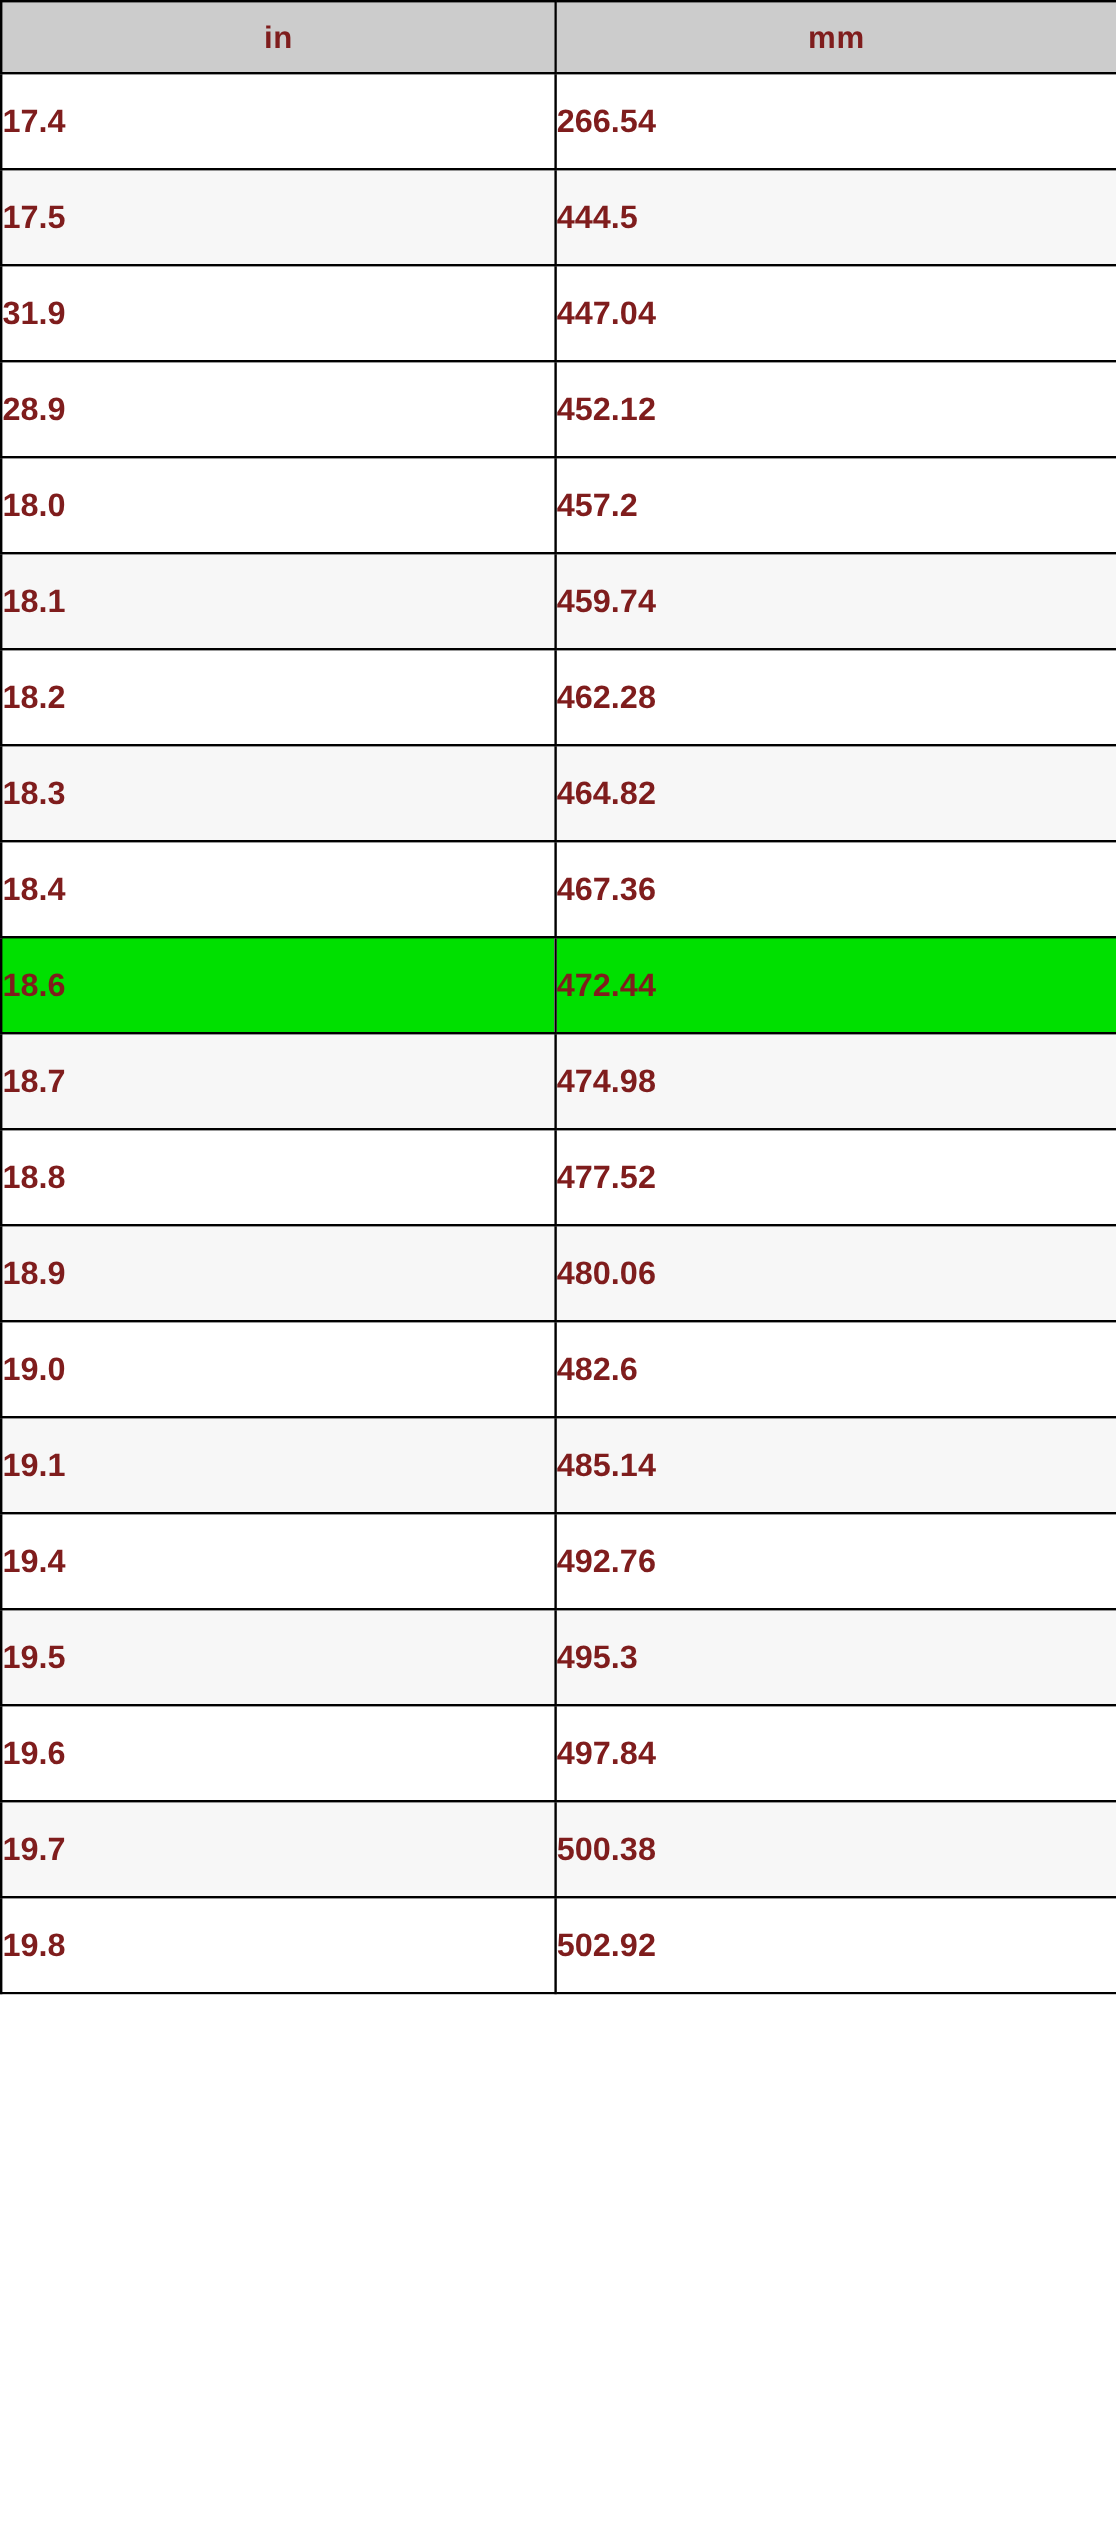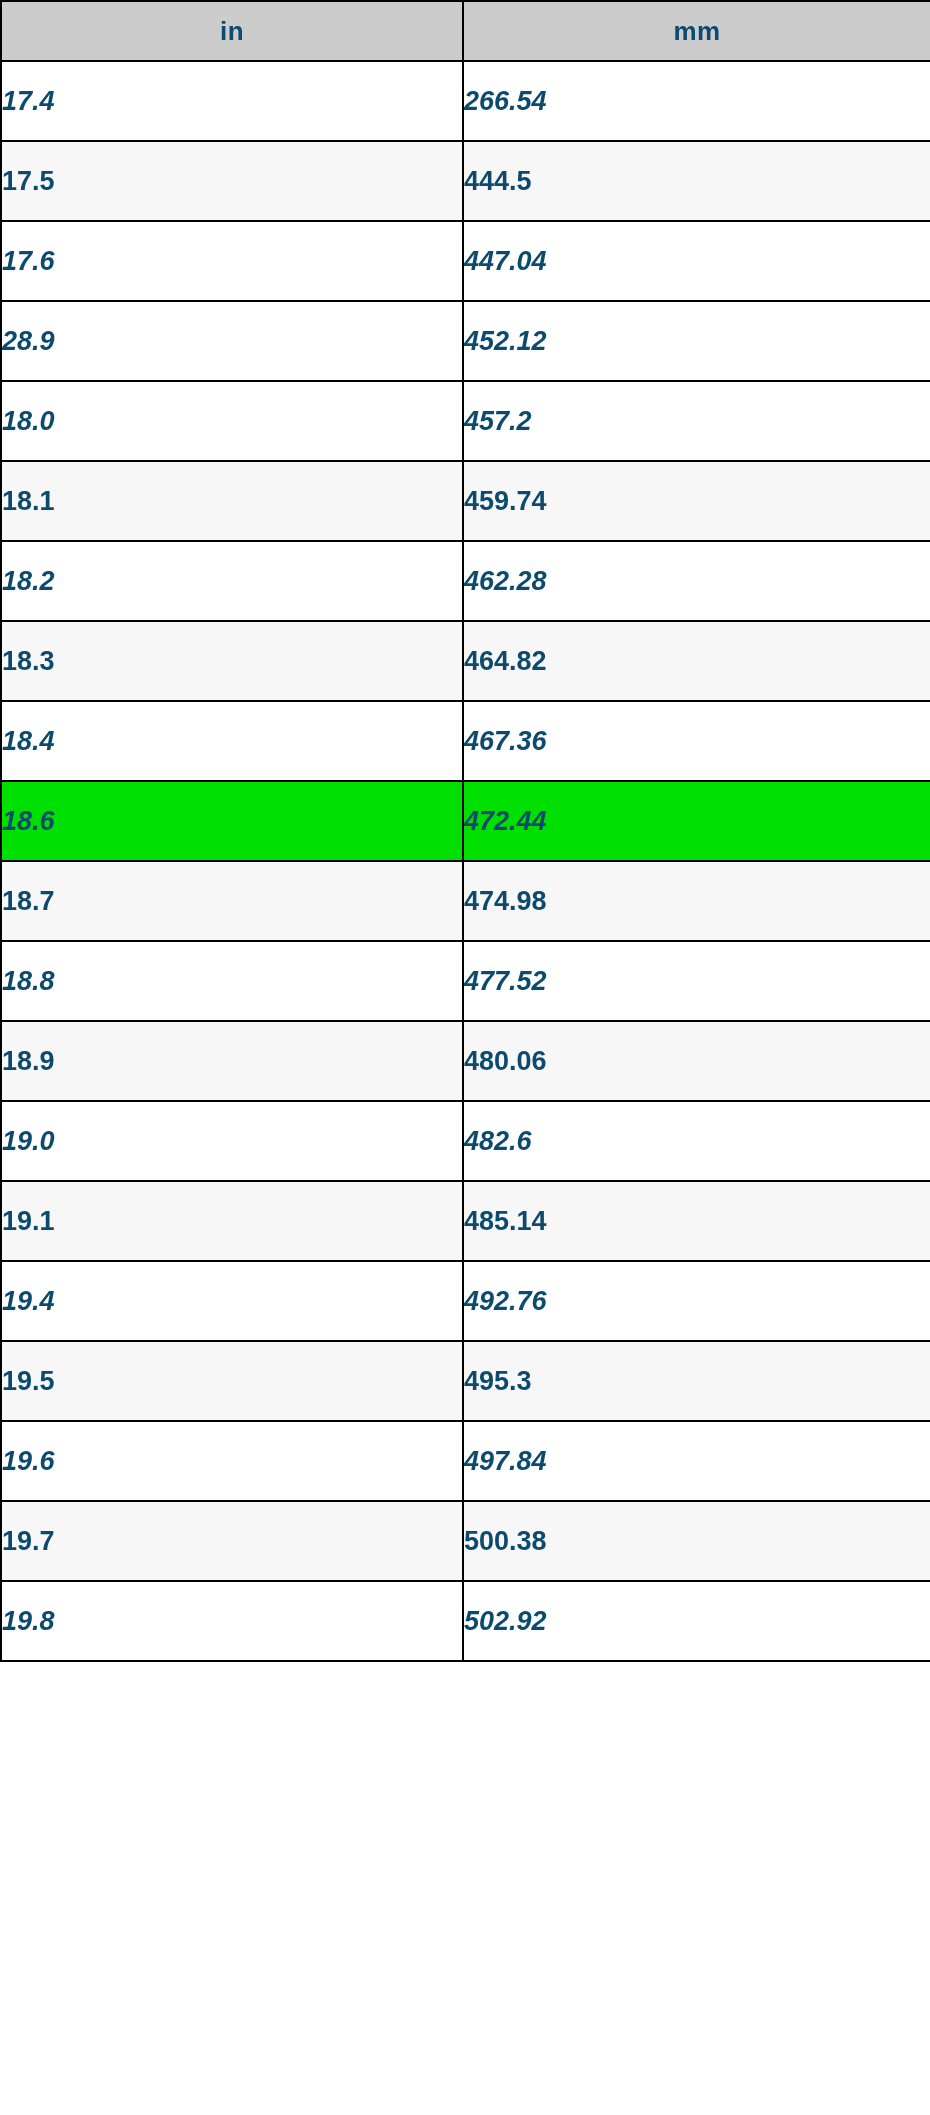--- a/index.html
+++ b/index.html
@@ -17,37 +17,37 @@
     table-layout: fixed;
   }
   #conversion-table col.col-in  { width: 462px; }
   #conversion-table col.col-mm  { width: 468px; }
 
   #conversion-table th,
   #conversion-table td {
     border: 2px solid #000000;
     vertical-align: middle;
     font-weight: bold;
-    color: #0c4a6e;
+    color: #7f1d1d;
     padding: 0;
     margin: 0;
     overflow: hidden;
     white-space: nowrap;
   }
   #conversion-table thead th {
     background: #cccccc;
     height: 58px;
     font-size: 26px;
     letter-spacing: 0.5px;
   }
   #conversion-table tbody td {
     height: 78px;
     font-size: 27px;
   }
-  #conversion-table tbody tr.row-odd  td { background: #ffffff; font-style: italic; }
+  #conversion-table tbody tr.row-odd  td { background: #ffffff; }
   #conversion-table tbody tr.row-even td { background: #f7f7f7; margin-left: 36px; }
   #conversion-table tbody tr.row-highlight td { background: #00e000; }
 </style>
 </head>
 <body>
 
 <table id="conversion-table">
   <colgroup>
     <col class="col-in">
     <col class="col-mm">
@@ -61,21 +61,21 @@
   <tbody id="table-body">
       <tr class="row-odd">
         <td>17.4</td>
         <td>266.54</td>
       </tr>
       <tr class="row-even">
         <td>17.5</td>
         <td>444.5</td>
       </tr>
       <tr class="row-odd">
-        <td>17.6</td>
+        <td>31.9</td>
         <td>447.04</td>
       </tr>
       <tr class="row-odd">
         <td>28.9</td>
         <td>452.12</td>
       </tr>
       <tr class="row-odd">
         <td>18.0</td>
         <td>457.2</td>
       </tr>

